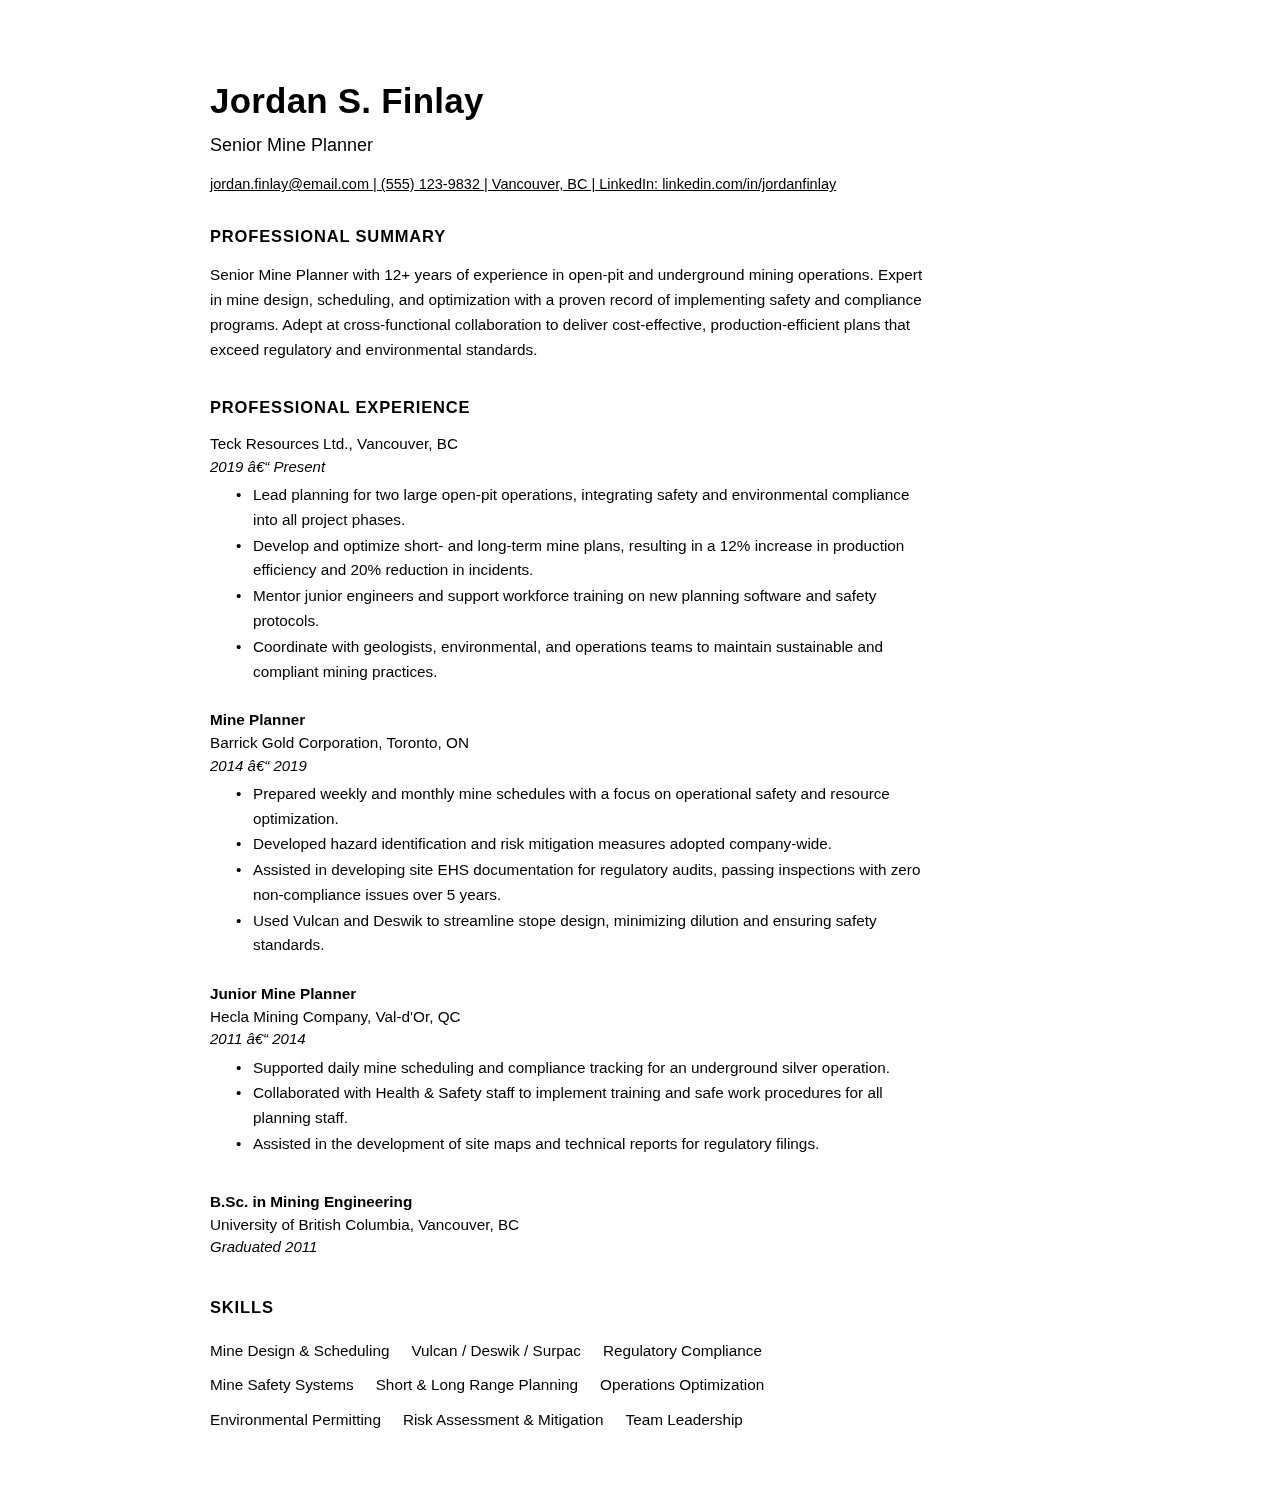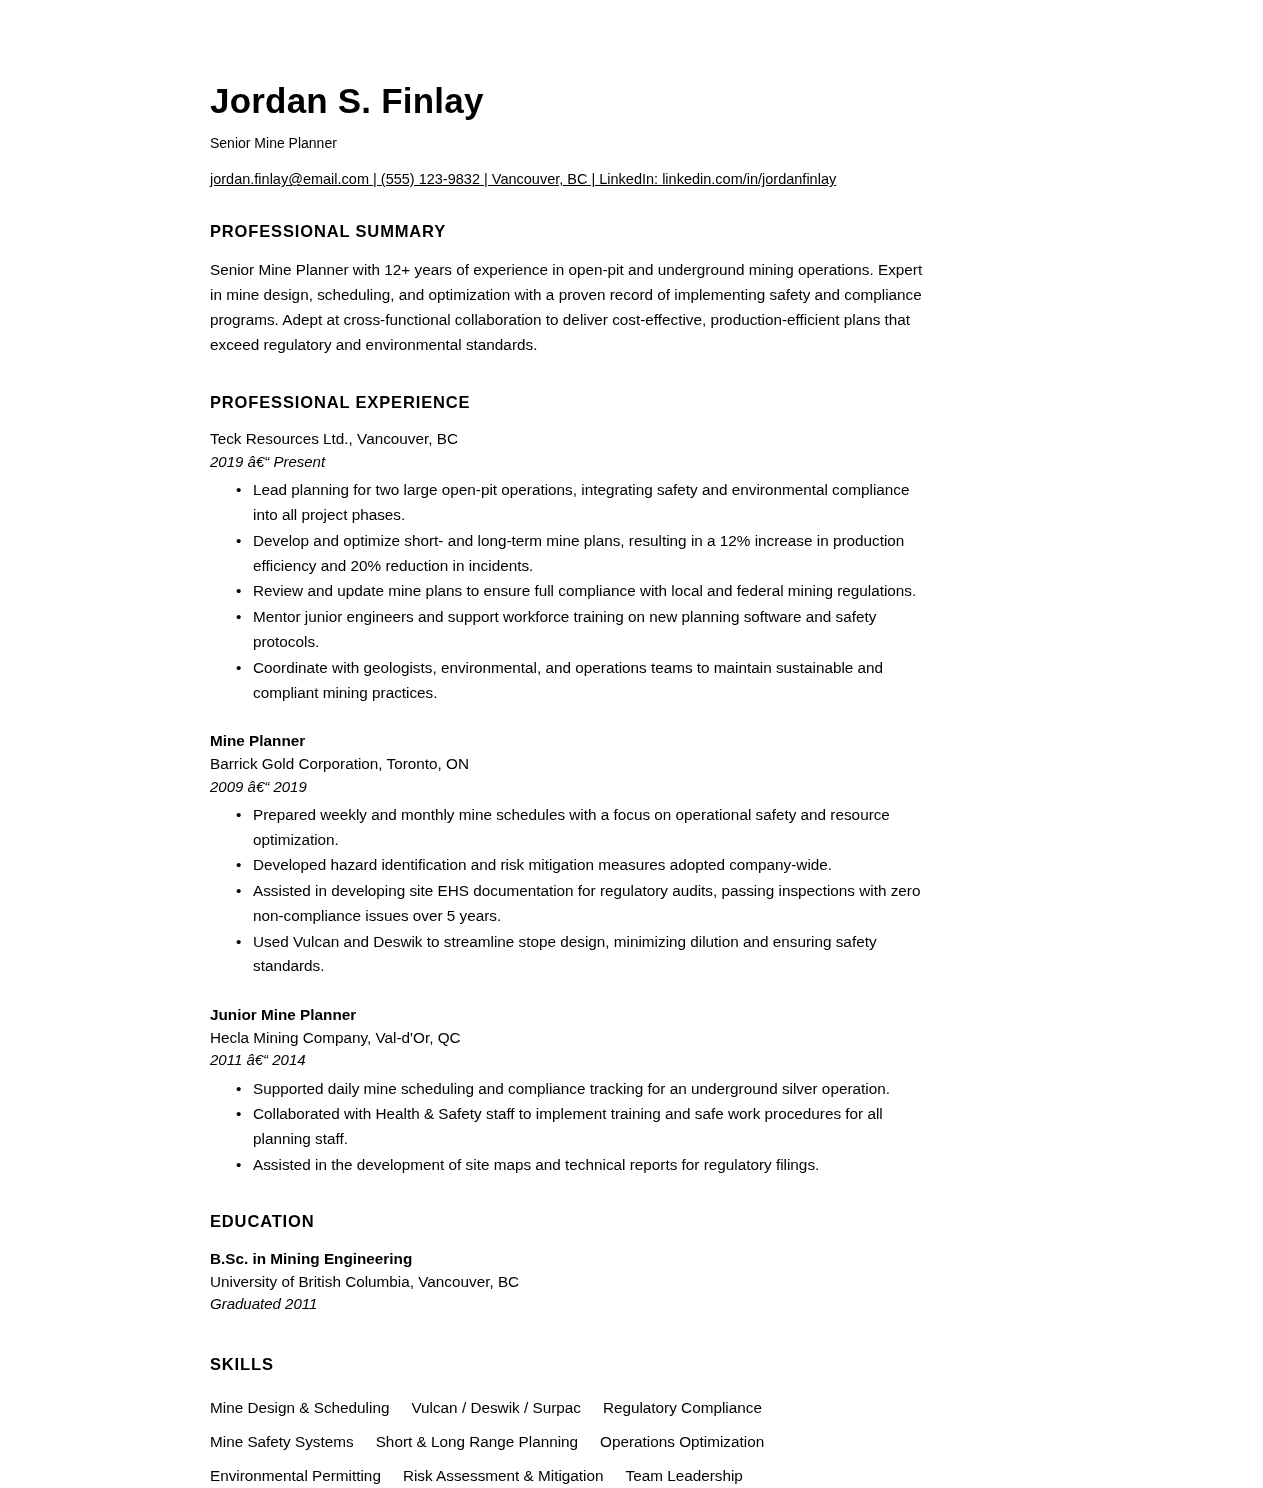--- a/index.html
+++ b/index.html
@@ -24,21 +24,21 @@
 
   
   .name {
     font-size: 35px;
     font-weight: bold;
     letter-spacing: 0.2px;
     line-height: 1.1;
     margin: 0 0 14px 0;
   }
   .title-line {
-    font-size: 14px;
+    font-size: 18px;
     font-weight: normal;
     line-height: 1.2;
     margin: 0 0 19px 0;
   }
   .contact-line {
     font-size: 14.5px;
     line-height: 1.25;
     margin: 0 0 34px 0;
     text-decoration: underline;
   }
@@ -156,30 +156,29 @@
 
   <section class="section section-experience">
     <h2 class="section-heading">PROFESSIONAL EXPERIENCE</h2>
 
     <div class="job">
       <div class="job-company">Teck Resources Ltd., Vancouver, BC</div>
       <div class="job-dates">2019 â€“ Present</div>
       <ul class="bullets">
         <li>Lead planning for two large open-pit operations, integrating safety and environmental compliance into all project phases.</li>
         <li>Develop and optimize short- and long-term mine plans, resulting in a 12% increase in production efficiency and 20% reduction in incidents.</li>
-        <li>Review and update mine plans to ensure full compliance with local and federal mining regulations.</li>
         <li>Mentor junior engineers and support workforce training on new planning software and safety protocols.</li>
         <li>Coordinate with geologists, environmental, and operations teams to maintain sustainable and compliant mining practices.</li>
       </ul>
     </div>
 
     <div class="job">
       <div class="job-title">Mine Planner</div>
       <div class="job-company">Barrick Gold Corporation, Toronto, ON</div>
-      <div class="job-dates">2009 â€“ 2019</div>
+      <div class="job-dates">2014 â€“ 2019</div>
       <ul class="bullets">
         <li>Prepared weekly and monthly mine schedules with a focus on operational safety and resource optimization.</li>
         <li>Developed hazard identification and risk mitigation measures adopted company-wide.</li>
         <li>Assisted in developing site EHS documentation for regulatory audits, passing inspections with zero non-compliance issues over 5 years.</li>
         <li>Used Vulcan and Deswik to streamline stope design, minimizing dilution and ensuring safety standards.</li>
       </ul>
     </div>
 
     <div class="job">
       <div class="job-title">Junior Mine Planner</div>
@@ -187,21 +186,20 @@
       <div class="job-dates">2011 â€“ 2014</div>
       <ul class="bullets">
         <li>Supported daily mine scheduling and compliance tracking for an underground silver operation.</li>
         <li>Collaborated with Health &amp; Safety staff to implement training and safe work procedures for all planning staff.</li>
         <li>Assisted in the development of site maps and technical reports for regulatory filings.</li>
       </ul>
     </div>
   </section>
 
   <section class="section section-education">
-    <h2 class="section-heading">EDUCATION</h2>
     <div class="edu-degree">B.Sc. in Mining Engineering</div>
     <div class="edu-school">University of British Columbia, Vancouver, BC</div>
     <div class="edu-grad">Graduated 2011</div>
   </section>
 
   <section class="section section-skills">
     <h2 class="section-heading">SKILLS</h2>
     <div class="skills-list">
       <span class="skill-item">Mine Design &amp; Scheduling</span><span class="skill-item">Vulcan / Deswik / Surpac</span><span class="skill-item">Regulatory Compliance</span><span class="skill-item">Mine Safety Systems</span><span class="skill-item">Short &amp; Long Range Planning</span><span class="skill-item">Operations Optimization</span><span class="skill-item">Environmental Permitting</span><span class="skill-item">Risk Assessment &amp; Mitigation</span><span class="skill-item">Team Leadership</span>
     </div>

